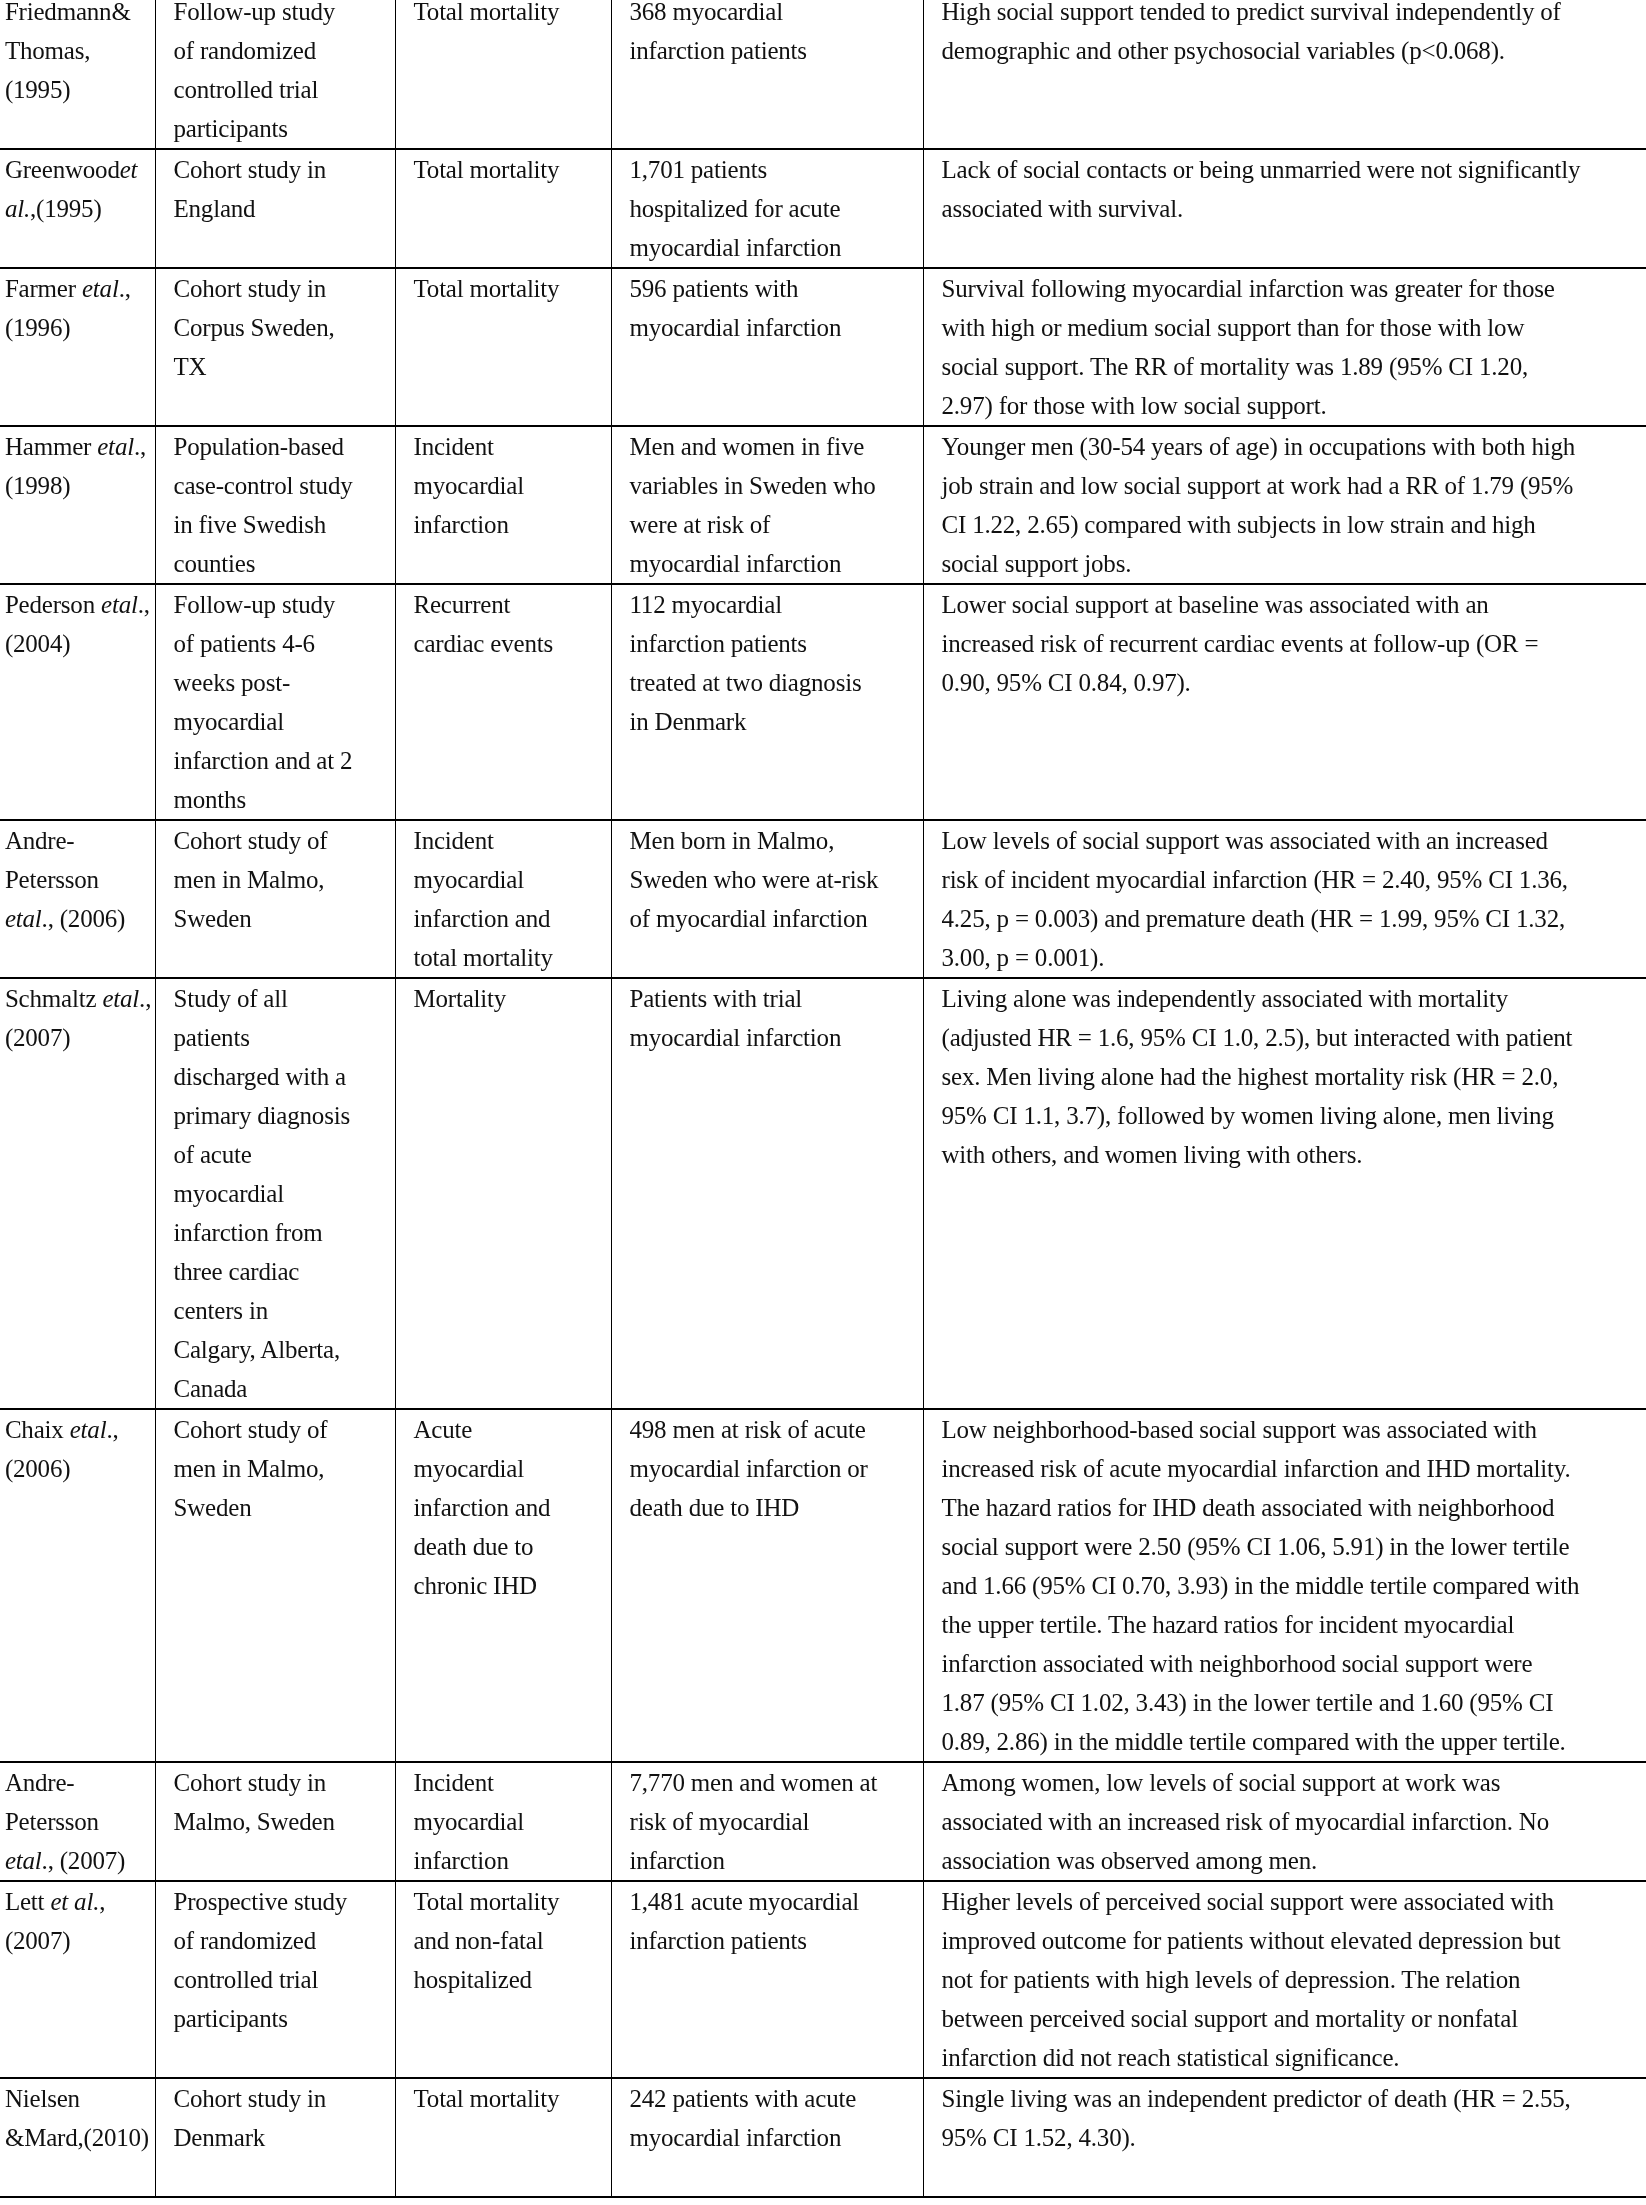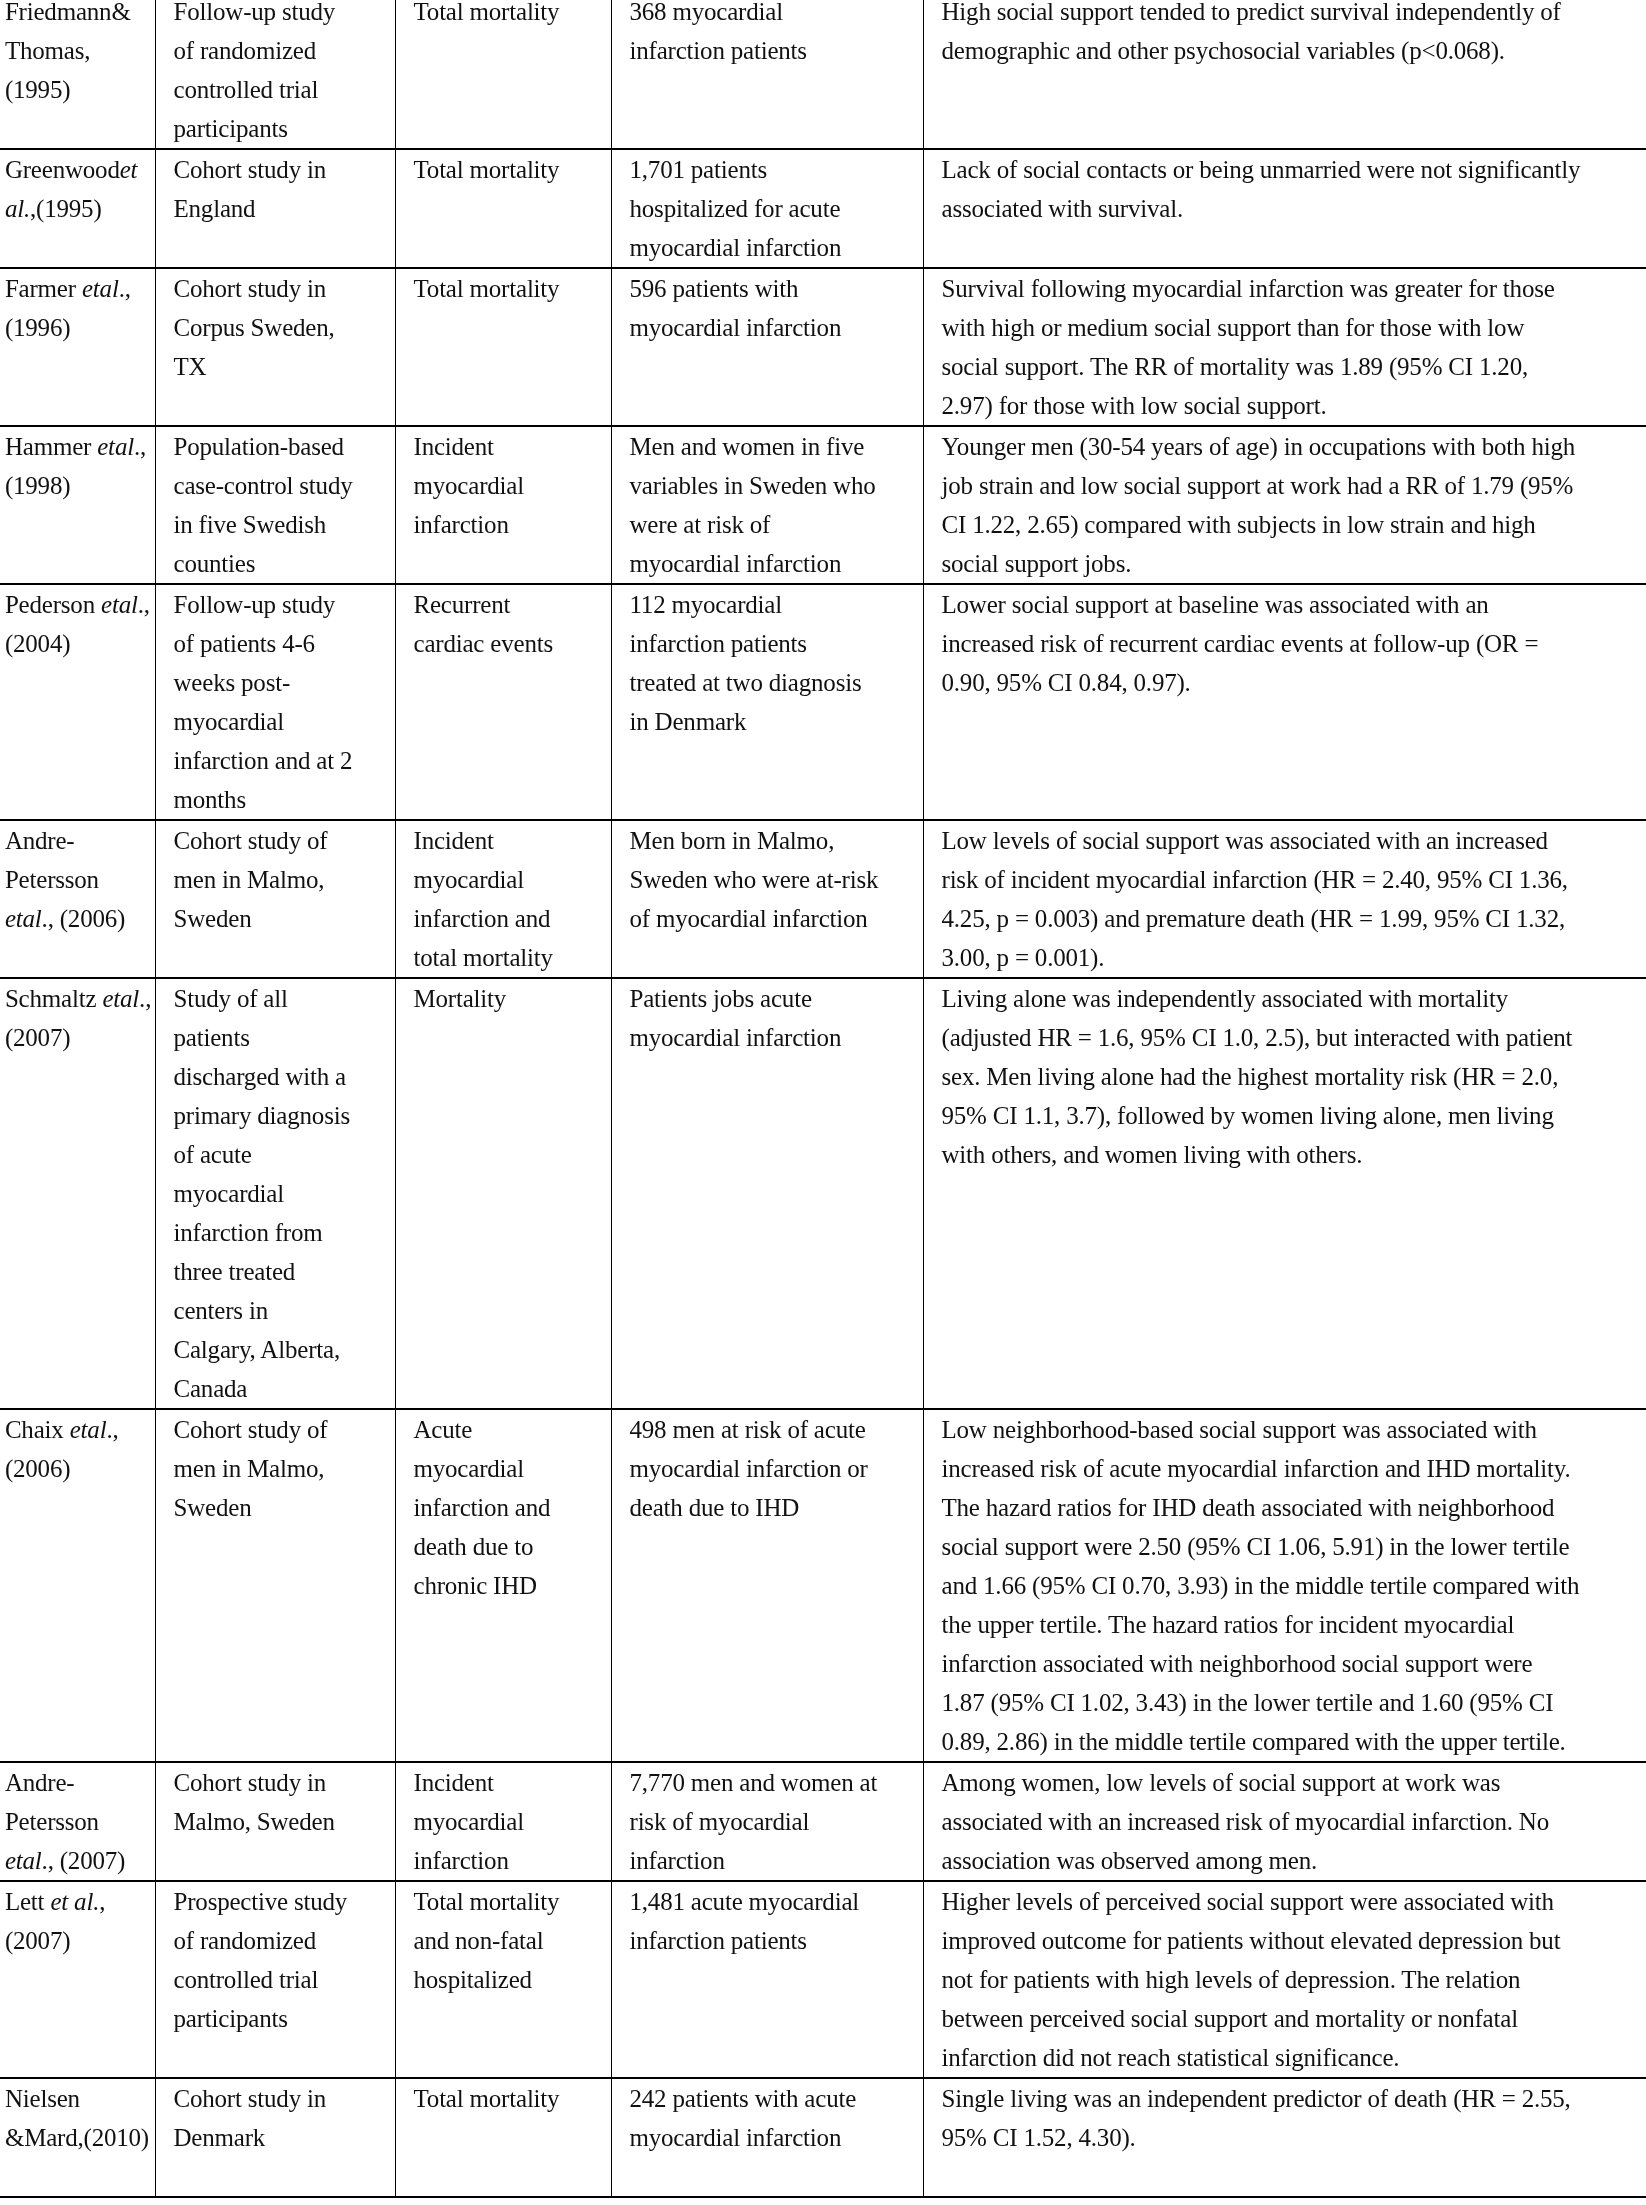--- a/index.html
+++ b/index.html
@@ -207,30 +207,30 @@
         <tr style="height: 431px;">
           <td class="author"><span><span>Schmaltz </span><em>et</em><em>al</em><span>., (2007)</span></span></td>
           <td>
             <span class="cell-line">Study of all</span>
             <span class="cell-line">patients</span>
             <span class="cell-line">discharged with a</span>
             <span class="cell-line">primary diagnosis</span>
             <span class="cell-line">of acute</span>
             <span class="cell-line">myocardial</span>
             <span class="cell-line">infarction from</span>
-            <span class="cell-line">three treated</span>
+            <span class="cell-line">three cardiac</span>
             <span class="cell-line">centers in</span>
             <span class="cell-line">Calgary, Alberta,</span>
             <span class="cell-line">Canada</span>
           </td>
           <td>
             <span class="cell-line">Mortality</span>
           </td>
           <td>
-            <span class="cell-line">Patients jobs acute</span>
+            <span class="cell-line">Patients with trial</span>
             <span class="cell-line">myocardial infarction</span>
           </td>
           <td class="findings">
             <span class="cell-line">Living alone was independently associated with mortality</span>
             <span class="cell-line">(adjusted HR = 1.6, 95% CI 1.0, 2.5), but interacted with patient</span>
             <span class="cell-line">sex.  Men living alone had the highest mortality risk (HR = 2.0,</span>
             <span class="cell-line">95% CI 1.1, 3.7), followed by women living alone, men living</span>
             <span class="cell-line">with others, and women living with others.</span>
           </td>
         </tr>

